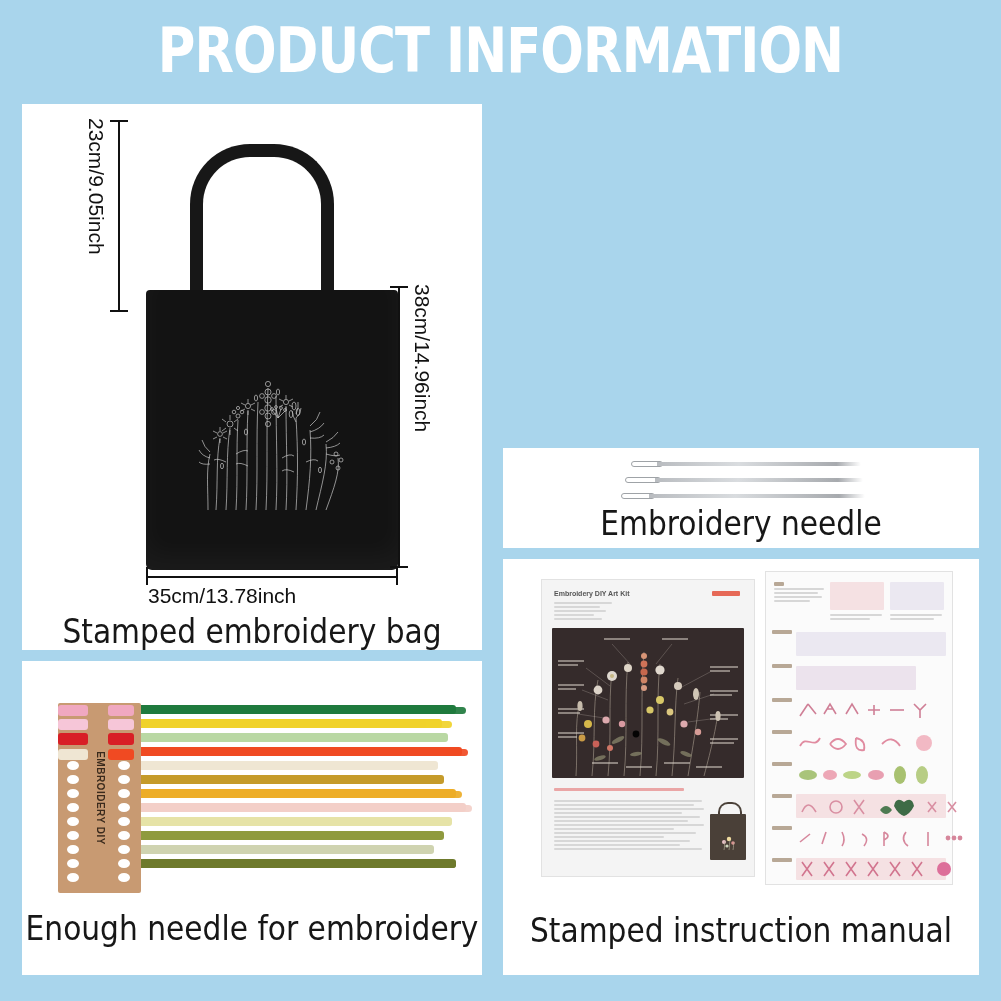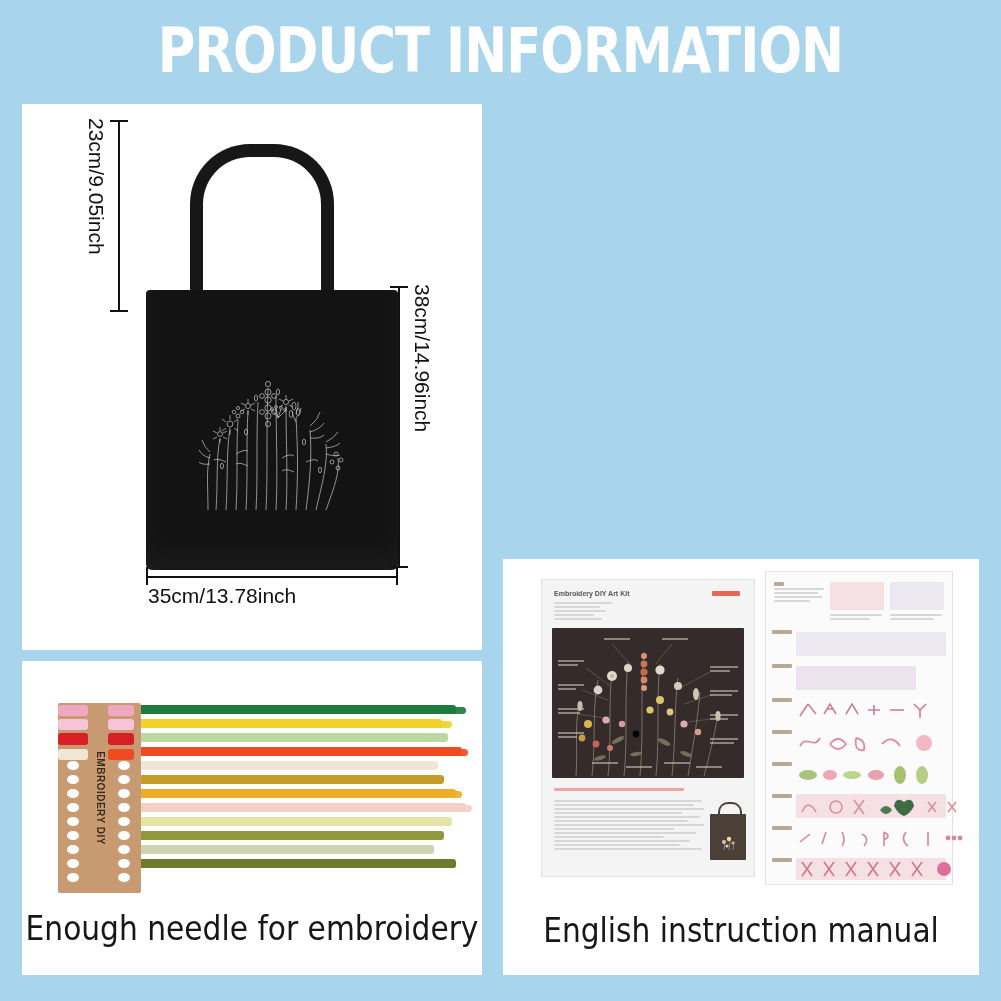--- a/index.html
+++ b/index.html
@@ -247,23 +247,39 @@
     <div class="dimline-v" style="left:376px;top:182px;height:282px;"></div>
     <div class="cap-v" style="left:368px;top:182px;"></div>
     <div class="cap-v" style="left:368px;top:462px;"></div>
     <div class="dim-text dim-v" style="left:412px;top:180px;">38cm/14.96inch</div>
 
     <div class="dimline-h" style="left:124px;top:472px;width:252px;"></div>
     <div class="cap-h" style="left:124px;top:463px;"></div>
     <div class="cap-h" style="left:374px;top:463px;"></div>
     <div class="dim-text" style="left:126px;top:480px;">35cm/13.78inch</div>
 
+    <div class="caption" style="top:508px;">Stamped embroidery bag</div>
   </div>
 
 
+  <div class="panel" id="panel-needle">
+    <div class="needle" style="left:128px;top:14px;width:230px;">
+      <div class="eye"></div>
+      <div class="shaft" style="width:204px;"></div>
+    </div>
+    <div class="needle" style="left:122px;top:30px;width:238px;">
+      <div class="eye" style="width:36px;"></div>
+      <div class="shaft" style="left:30px;width:208px;"></div>
+    </div>
+    <div class="needle" style="left:118px;top:46px;width:244px;">
+      <div class="eye" style="width:34px;"></div>
+      <div class="shaft" style="left:28px;width:216px;"></div>
+    </div>
+    <div class="caption" style="top:56px;">Embroidery needle</div>
+  </div>
 
   <div class="panel" id="panel-thread">
 
     <div>
       <div class="skein" style="left:104px;top:44px; width:330px;background:#1f7a3d;"></div>
       <div class="skein" style="left:104px;top:58px; width:316px;background:#f0d22a;"></div>
       <div class="skein" style="left:104px;top:72px; width:322px;background:#b9d8a3;"></div>
       <div class="skein" style="left:104px;top:86px; width:336px;background:#f04a22;"></div>
       <div class="skein" style="left:104px;top:100px;width:312px;background:#efe6d3;"></div>
       <div class="skein" style="left:104px;top:114px;width:318px;background:#c59b2a;"></div>
@@ -566,16 +582,16 @@
             <path d="M50 4 l10 14 M60 4 l-10 14"></path>
               <path d="M72 4 l10 14 M82 4 l-10 14"></path>
             <path d="M94 4 l10 14 M104 4 l-10 14"></path>
               <path d="M116 4 l10 14 M126 4 l-10 14"></path>
             <circle cx="148" cy="11" r="7" fill="#dd6f9a" stroke="none"></circle>
           </g>
         </svg>
       </div>
     </div>
 
-    <div class="caption" style="top:352px;">English instruction manual</div>
+    <div class="caption" style="top:352px;">Stamped instruction manual</div>
   </div>
 
 </div>
 
 </body></html>

